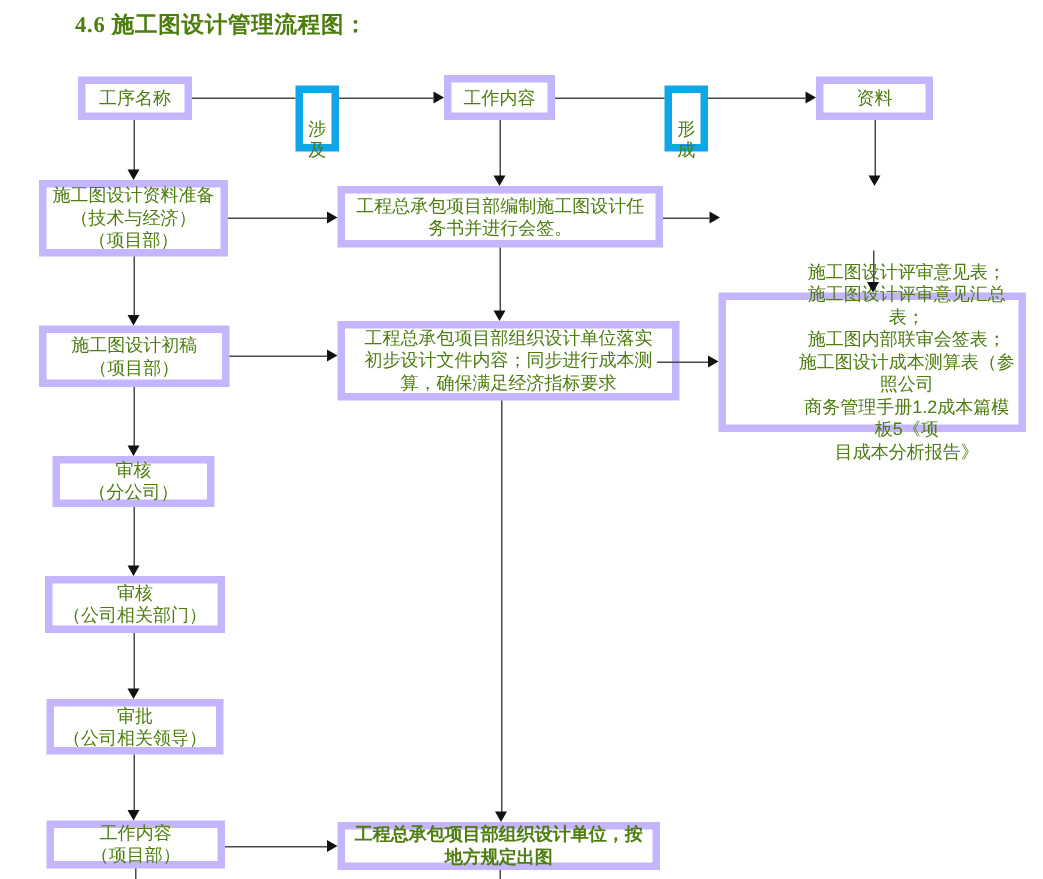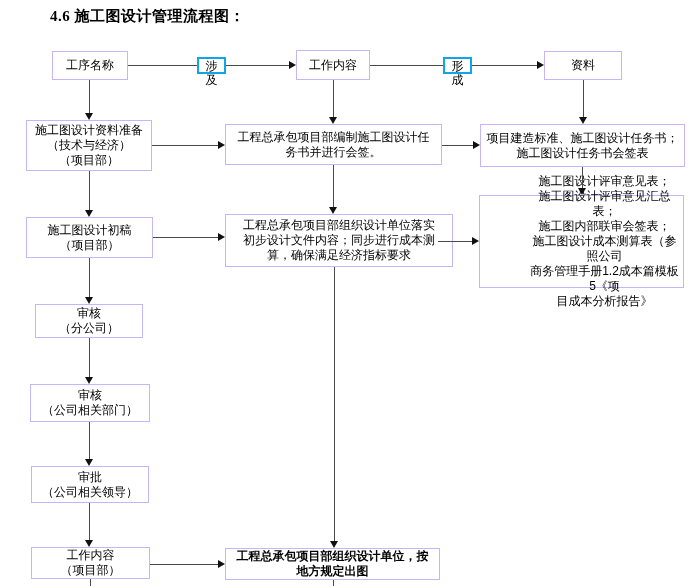--- a/index.html
+++ b/index.html
@@ -1,41 +1,41 @@
 <!DOCTYPE html>
 <html><head>
 <meta charset="utf-8">
 <style>
   html,body { margin:0; padding:0; background:#fff; }
   #page {
     position:relative; width:695px; height:586px; background:#ffffff;
-    font-family:"Liberation Sans", sans-serif; color:#000000; overflow:hidden;
+    font-family:"Liberation Sans", sans-serif; color:#4d7c0f; overflow:hidden;
   }
   .title {
     position:absolute; left:50px; top:7px;
     font-family:"Liberation Serif","DejaVu Serif", serif;
     font-size:15px; font-weight:bold; letter-spacing:0.5px; white-space:pre;
   }
   .fbox {
     position:absolute; box-sizing:border-box; background:#fff;
-    border:1px solid #c4b5fd;
+    border:5px solid #c4b5fd;
     display:flex; align-items:center; justify-content:center;
     text-align:center; font-size:12px; line-height:15px;
     white-space:pre-line; padding:1px 2px;
   }
   .hl { position:absolute; height:1px; background:#4a4a4a; }
   .vl { position:absolute; width:1px; background:#4a4a4a; }
   .arr-r { position:absolute; width:0; height:0;
     border-left:7px solid #111; border-top:4px solid transparent; border-bottom:4px solid transparent; }
   .arr-d { position:absolute; width:0; height:0;
     border-top:7px solid #111; border-left:4px solid transparent; border-right:4px solid transparent; }
   .edge-label {
     position:absolute; box-sizing:border-box; background:#fff;
-    border:2px solid #0ea5e9; font-size:12px; line-height:14px;
-    padding:0 2px; text-align:center; z-index:2;
+    border:5px solid #0ea5e9; font-size:12px; line-height:14px;
+    padding:17px 2px; text-align:center; z-index:2;
   }
 </style>
 </head>
 <body>
 
 <div id="page">
 
   <div class="title">4.6 施工图设计管理流程图：</div>
 
   <div class="fbox" style="left:52px; top:51px; width:76px; height:29px;">工序名称</div>
@@ -57,22 +57,20 @@
 （项目部）</div>
 
   <div class="fbox" style="left:225px; top:124px; width:217px; height:41px;">工程总承包项目部编制施工图设计任
 务书并进行会签。</div>
   <div class="fbox" style="left:225px; top:214px; width:228px; height:53px;">工程总承包项目部组织设计单位落实
 初步设计文件内容；同步进行成本测
 算，确保满足经济指标要求</div>
   <div class="fbox" style="left:225px; top:548px; width:215px; height:32px;font-weight:bold;">工程总承包项目部组织设计单位，按
 地方规定出图</div>
 
-  <div class="fbox" style="left:480px; top:124px; width:205px; height:43px;">项目建造标准、施工图设计任务书；
-施工图设计任务书会签表</div>
   <div class="fbox" style="left:479px; top:195px; width:205px; height:93px;padding-left:48px;">施工图设计评审意见表；
 施工图设计评审意见汇总表；
 施工图内部联审会签表；
 施工图设计成本测算表（参照公司
 商务管理手册1.2成本篇模板5《项
 目成本分析报告》</div>
 
   <div class="edge-label" style="left:197px; top:57px; width:29px; height:17px;">涉及</div>
   <div class="edge-label" style="left:443px; top:57px; width:29px; height:17px;">形成</div>
 

